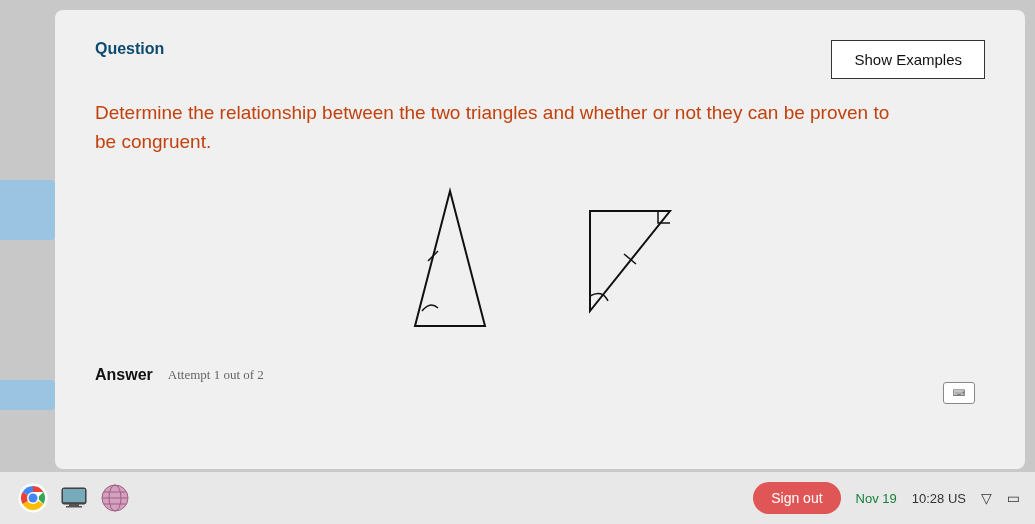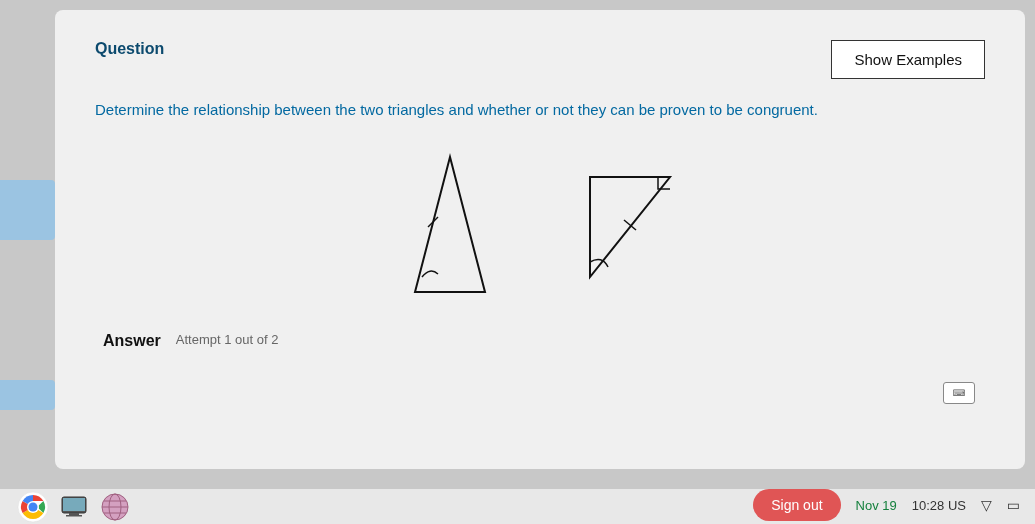--- a/index.html
+++ b/index.html
@@ -43,54 +43,54 @@
       background: white;
       padding: 10px 22px;
       font-size: 15px;
       cursor: pointer;
       border-radius: 0;
       font-family: Arial, sans-serif;
       color: #111;
     }
 
     .question-text {
-      font-size: 15px;
+      font-size: 19px;
       line-height: 1.5;
-      color: #0369a1;
+      color: #c2410c;
       margin-bottom: 30px;
       font-family: Arial, sans-serif;
       max-width: 800px;
     }
 
     .triangles-area {
       display: flex;
       justify-content: center;
       align-items: center;
       gap: 80px;
       margin: 20px 0 30px 0;
     }
 
     .answer-row {
       display: flex;
+      align-items: center;
       gap: 15px;
       margin-top: 10px;
-      margin-left: 8px;
     }
 
     .answer-label {
       font-weight: bold;
       font-size: 16px;
       font-family: Arial, sans-serif;
       color: #111;
     }
 
     .attempt-text {
       font-size: 13px;
       color: #666;
-      font-family: Liberation Sans, sans-serif;
+      font-family: Liberation Serif, serif;
     }
 
     .keyboard-icon {
       position: absolute;
       bottom: 65px;
       right: 50px;
       width: 32px;
       height: 22px;
       border: 1.5px solid #888;
       border-radius: 3px;
@@ -101,24 +101,24 @@
       font-size: 9px;
       color: #555;
     }
 
     
     .taskbar {
       position: absolute;
       bottom: 0;
       left: 0;
       right: 0;
-      height: 35px;
+      height: 52px;
       background: #e8e8e8;
       display: flex;
-      align-items: flex-start;
+      align-items: center;
       padding: 0 15px;
     }
 
     .taskbar-left {
       display: flex;
       align-items: center;
       gap: 5px;
       flex: 1;
     }
 

